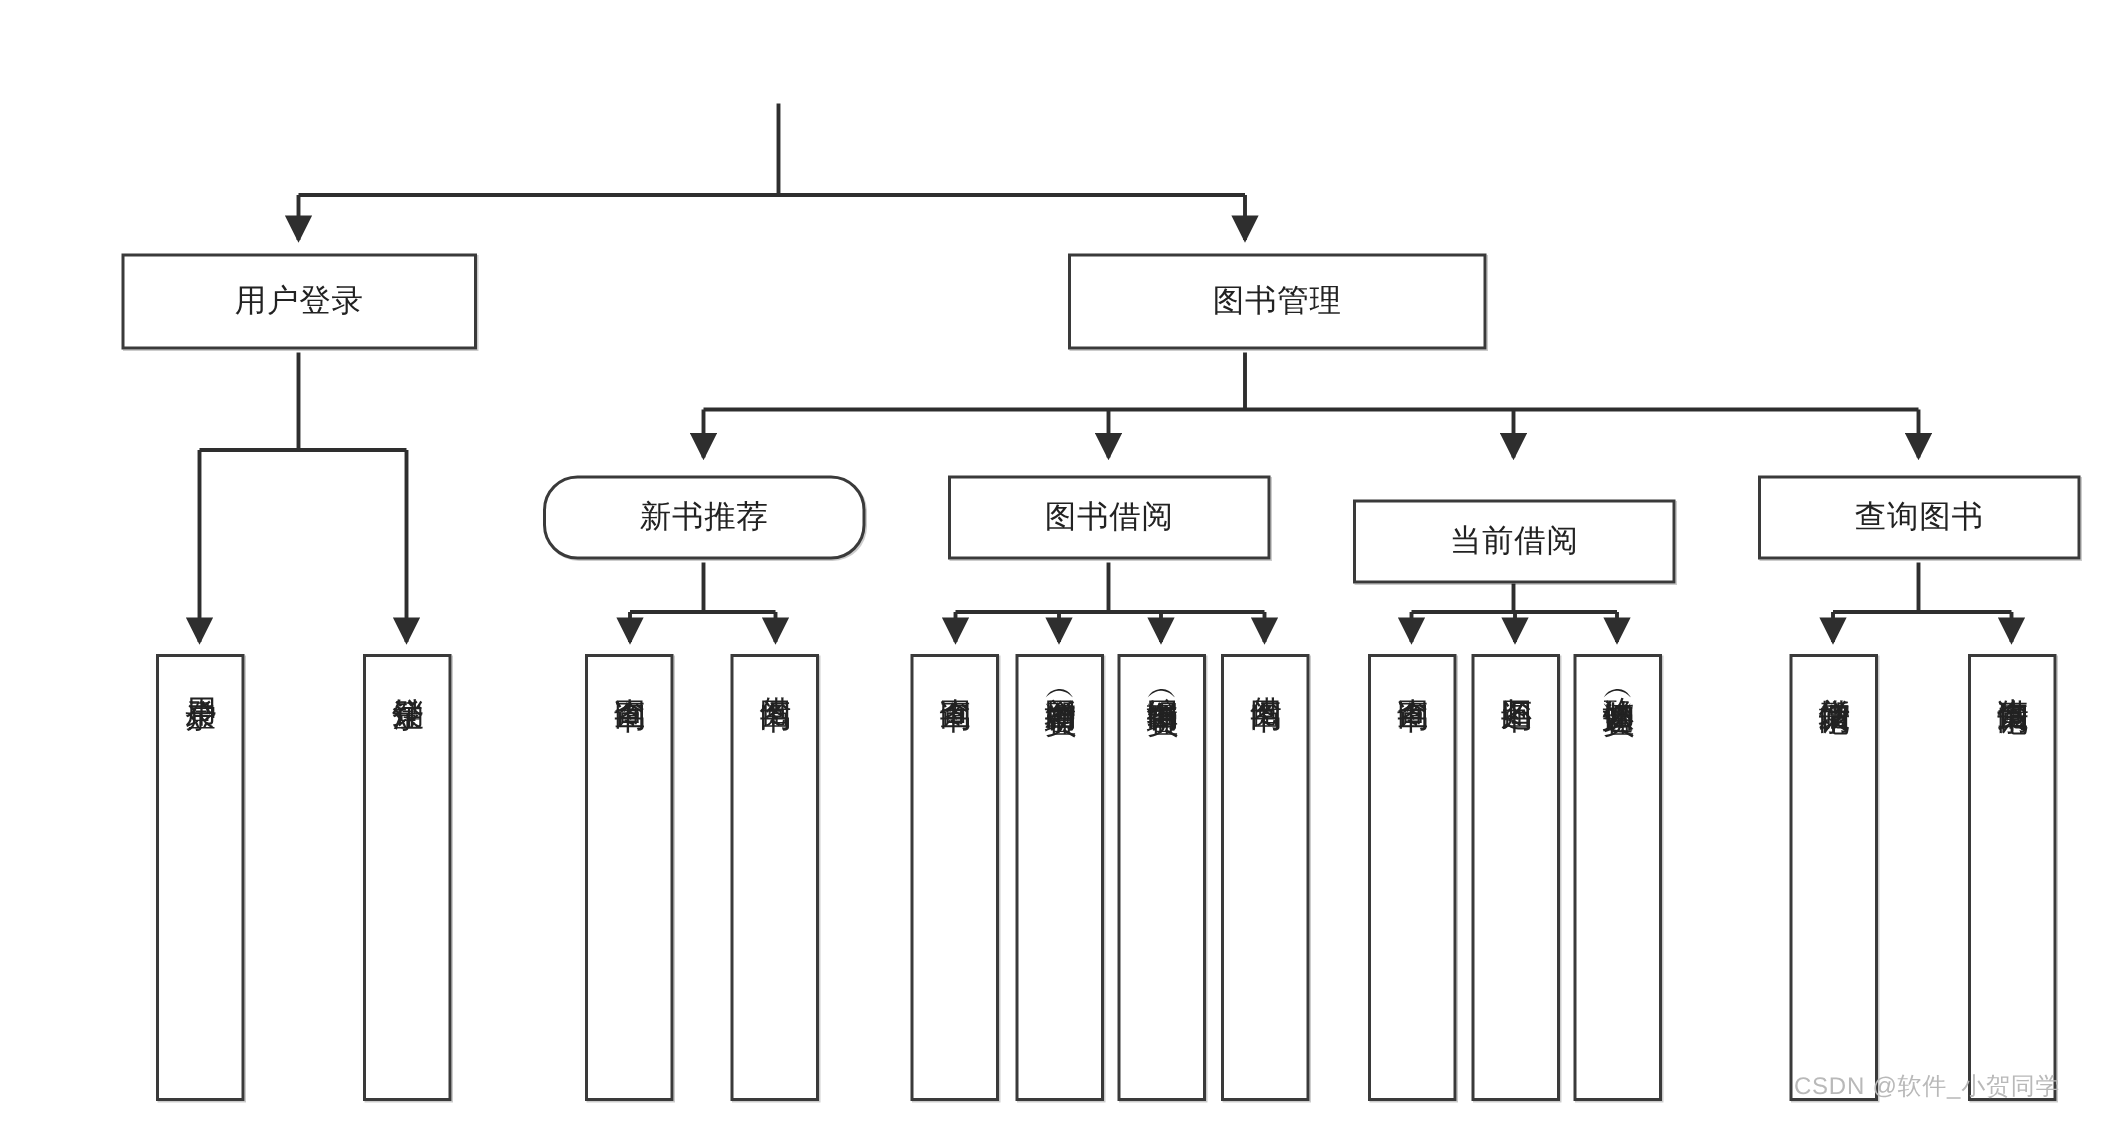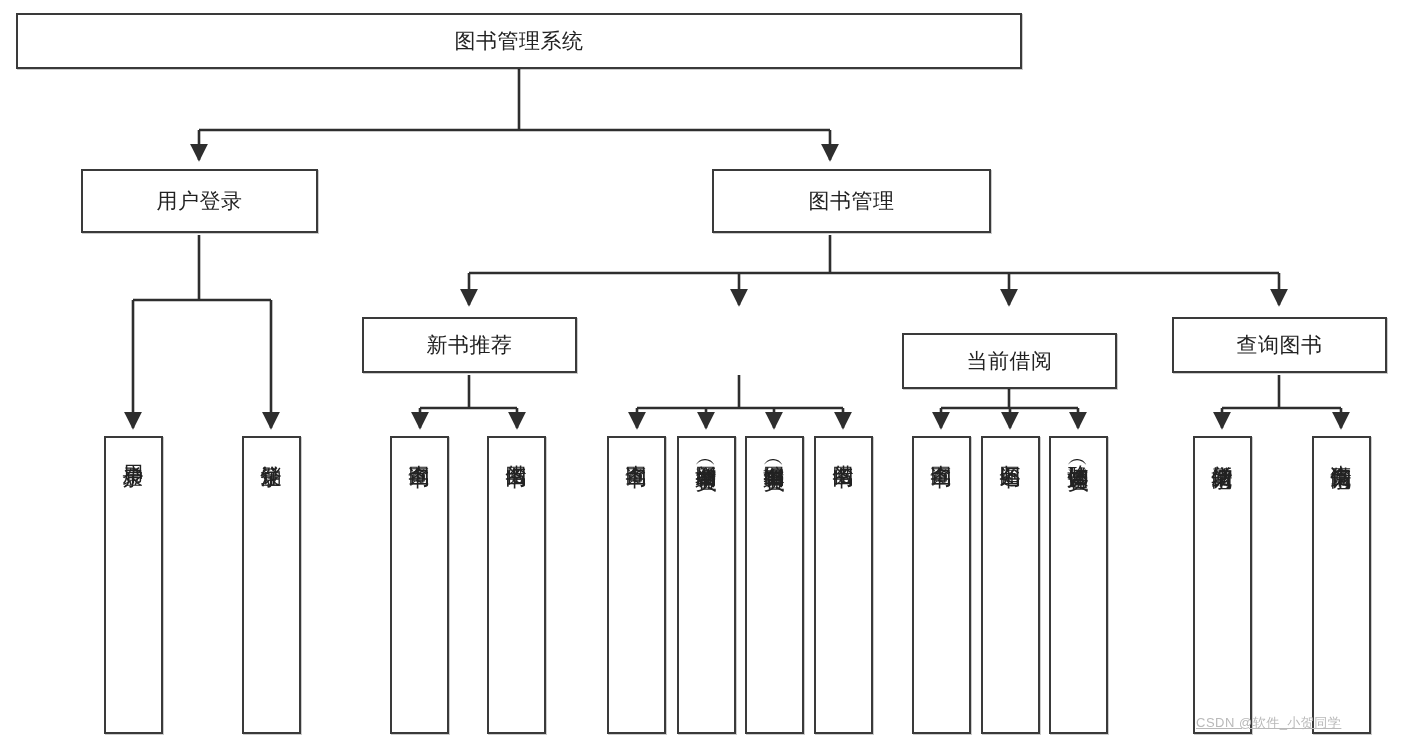--- a/index.html
+++ b/index.html
@@ -57,25 +57,24 @@
   .node.vertical .label {
     writing-mode: vertical-rl;
     text-orientation: upright;
     font-size: 21px;
     line-height: 1.1;
     letter-spacing: 1px;
     white-space: pre;
   }
   .watermark {
     position: absolute;
-    font-size: 13px;
+    font-size: 16px;
     color: #b9b9b9;
     white-space: nowrap;
     letter-spacing: 0.5px;
-    text-decoration: underline;
   }
 </style>
 </head>
 <body>
 
 <div id="canvas">
 
   <svg class="wires" viewBox="0 0 1405 747">
     <defs>
       <marker id="arrow" viewBox="0 0 10 10" refX="9" refY="5" markerWidth="7" markerHeight="7" orient="auto-start-reverse">
@@ -119,33 +118,33 @@
       <path d="M 1010 408 L 1010 428" marker-end="url(#arrow)"></path>
       <path d="M 1078 408 L 1078 428" marker-end="url(#arrow)"></path>
 
       <path d="M 1279 375 L 1279 408"></path>
       <path d="M 1222 408 L 1341 408"></path>
       <path d="M 1222 408 L 1222 428" marker-end="url(#arrow)"></path>
       <path d="M 1341 408 L 1341 428" marker-end="url(#arrow)"></path>
     </g>
   </svg>
 
-  <div class="node root horizontal" style="left:16px; top:13px; width:1006px; height:56px;">
-    <span class="label">图书管理系统</span>
-  </div>
 
   <div class="node horizontal" style="left:81px; top:169px; width:237px; height:64px;">
     <span class="label">用户登录</span>
   </div>
   <div class="node horizontal" style="left:712px; top:169px; width:279px; height:64px;">
     <span class="label">图书管理</span>
   </div>
 
-  <div class="node horizontal" style="left:362px; top:317px; width:215px; height:56px;">
+  <div class="node horizontal" style="left:362px; top:317px; width:215px; height:56px;border-radius:23px;">
     <span class="label">新书推荐</span>
+  </div>
+  <div class="node horizontal" style="left:632px; top:317px; width:215px; height:56px;">
+    <span class="label">图书借阅</span>
   </div>
   <div class="node horizontal" style="left:902px; top:317px; width:215px; height:56px;margin-top:16px;">
     <span class="label">当前借阅</span>
   </div>
   <div class="node horizontal" style="left:1172px; top:317px; width:215px; height:56px;">
     <span class="label">查询图书</span>
   </div>
 
   <div class="node vertical" style="left:104px; top:436px; width:59px; height:298px;">
     <span class="label">用户登录</span>

